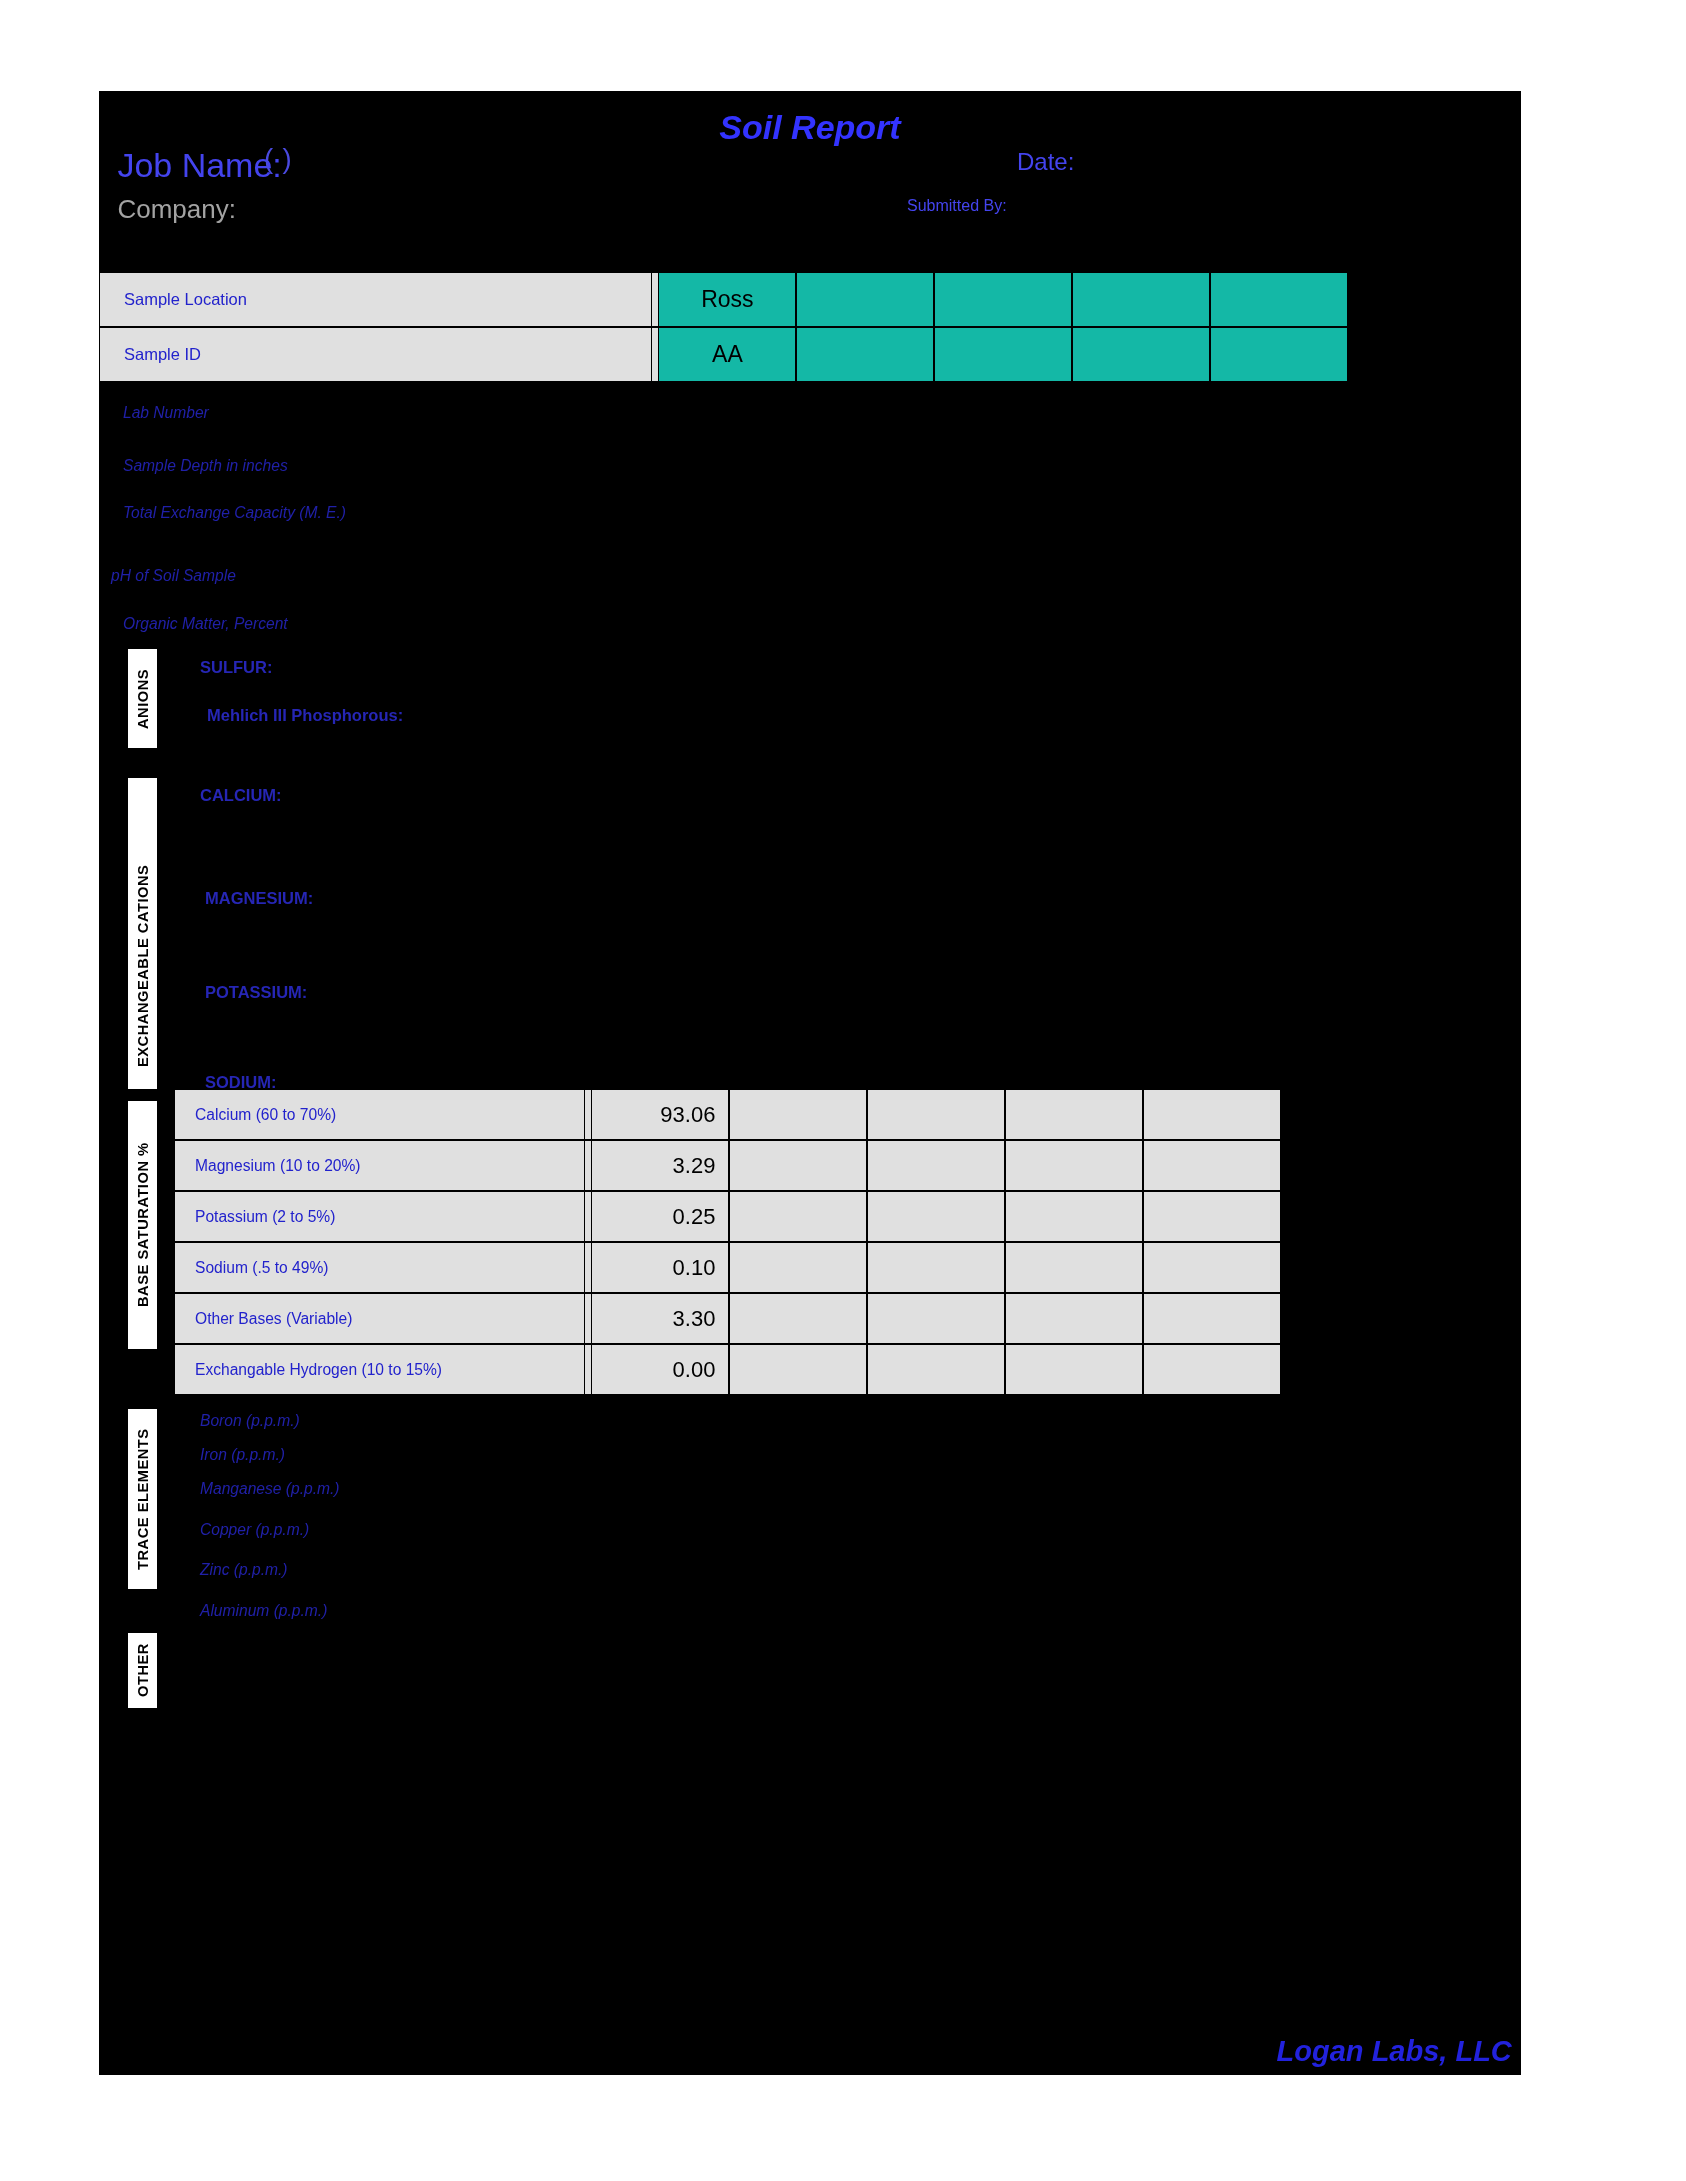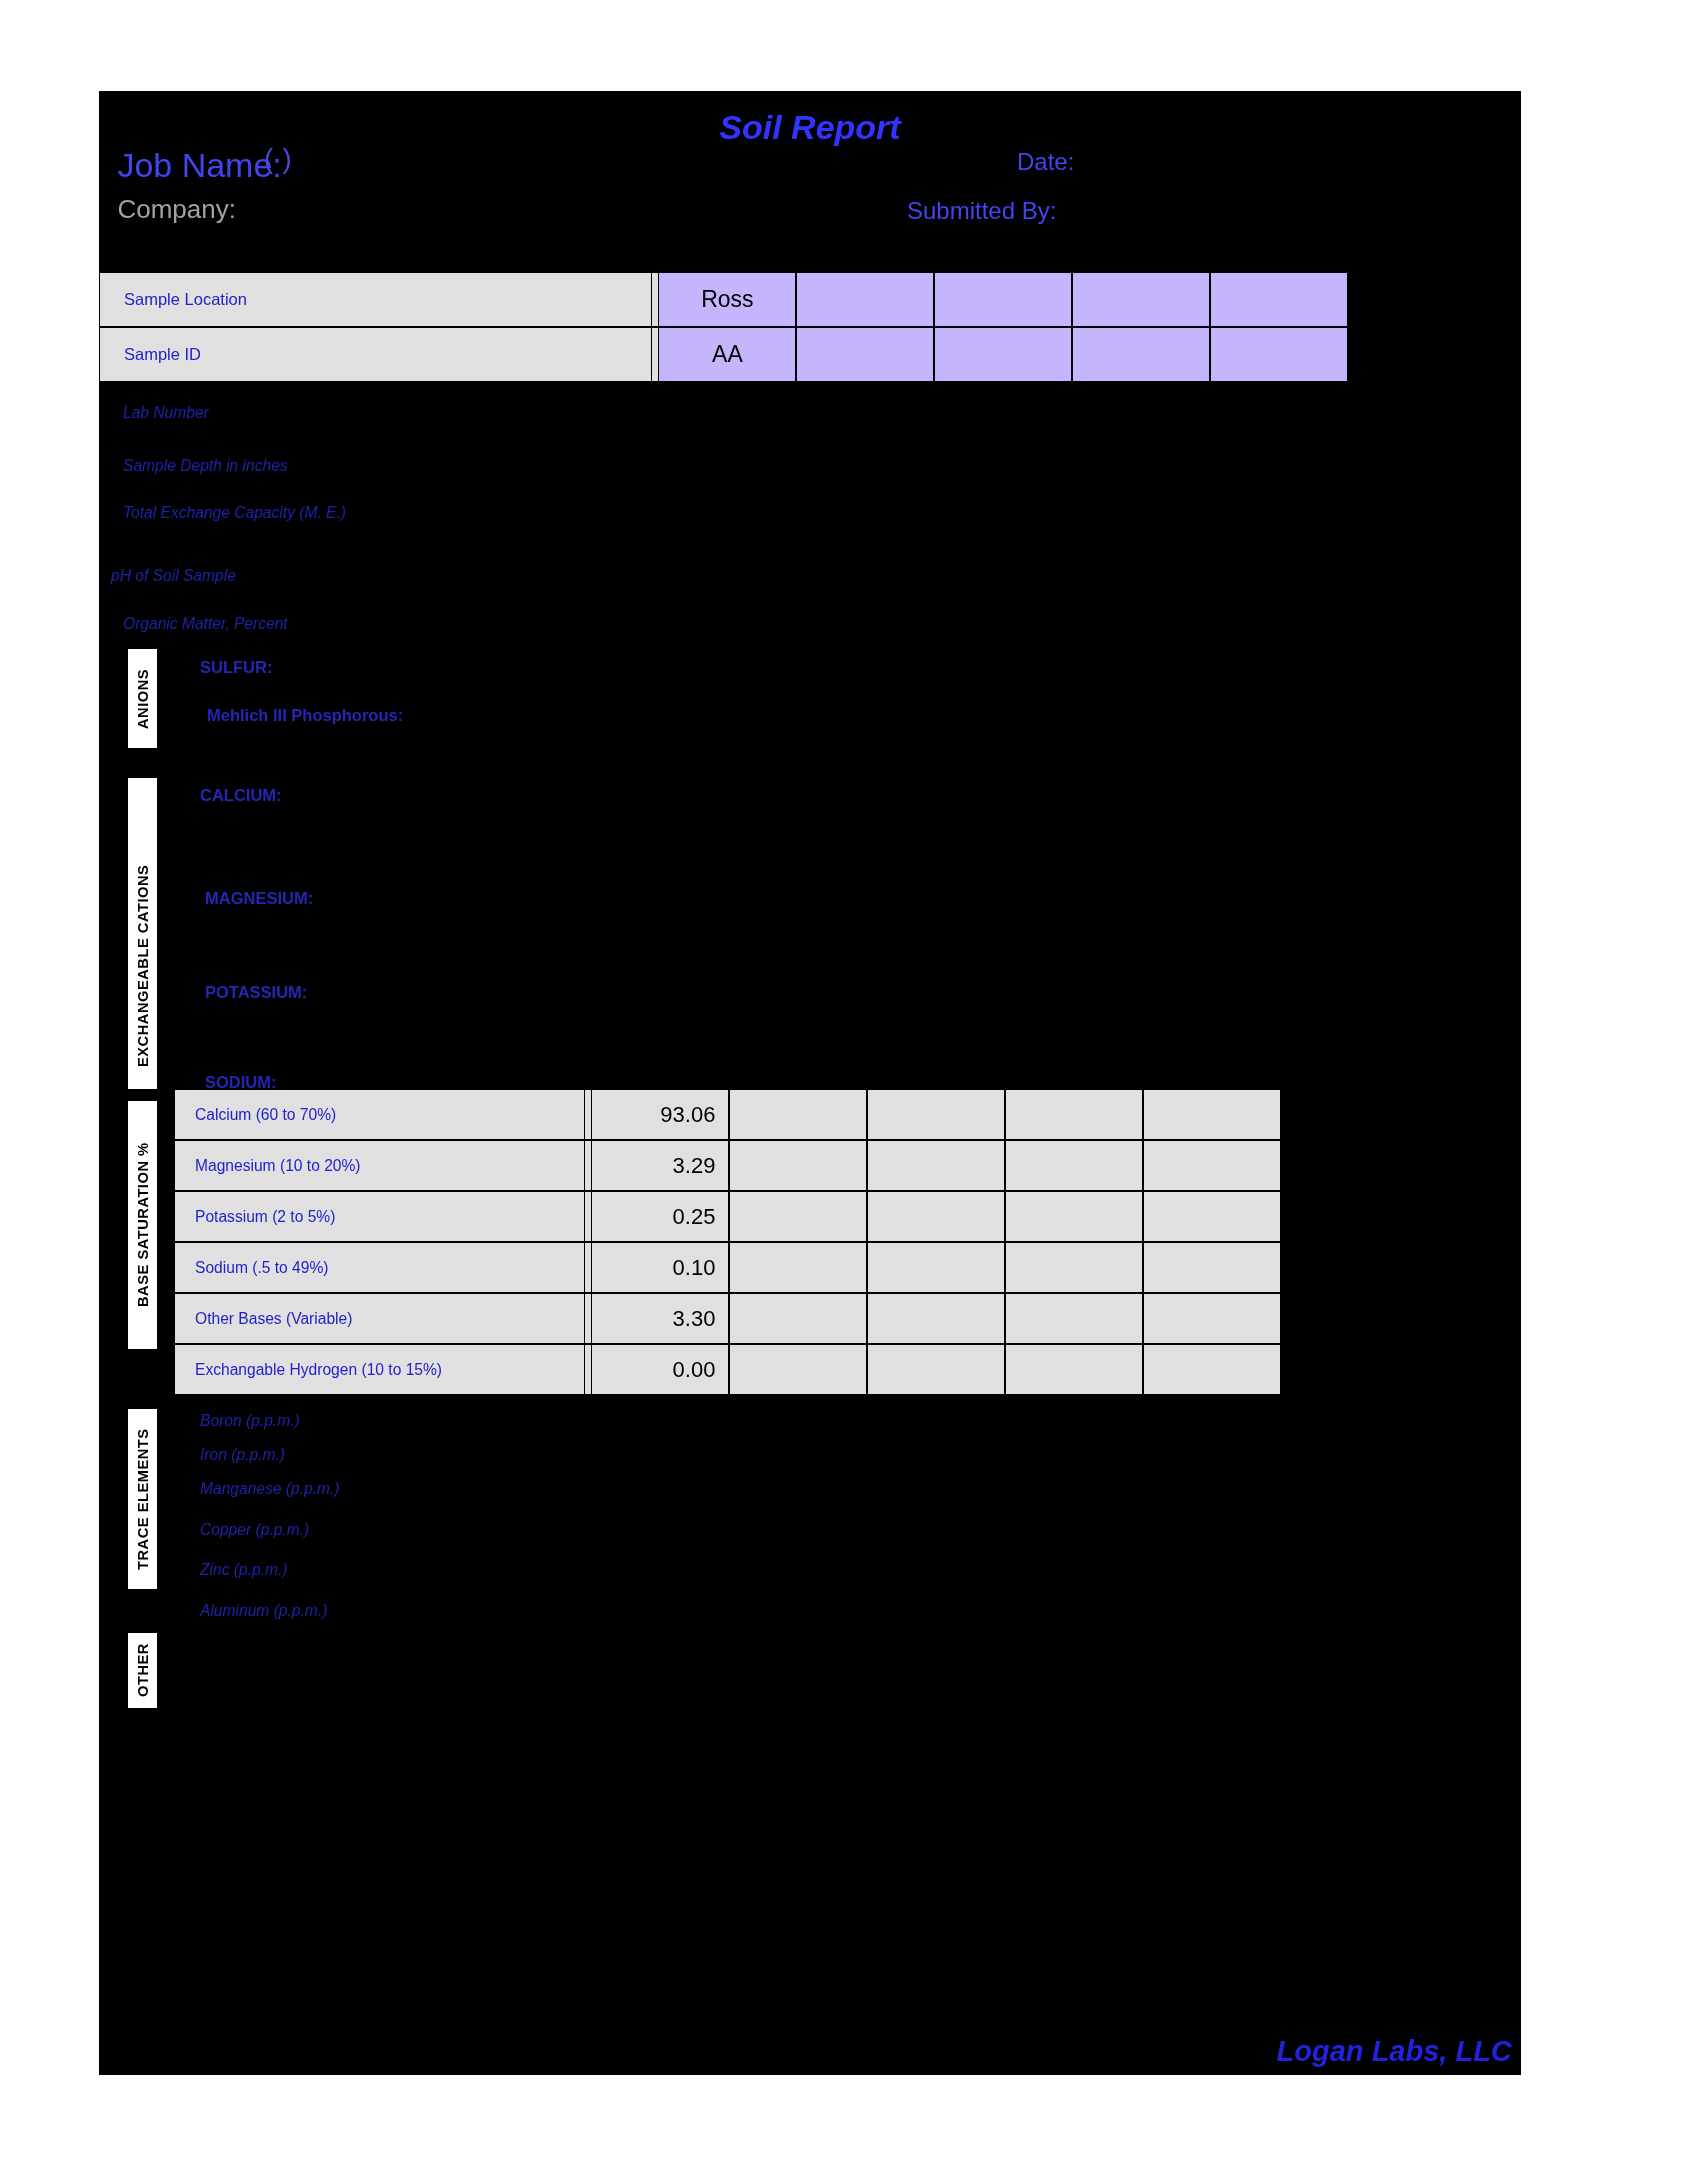--- a/index.html
+++ b/index.html
@@ -67,21 +67,21 @@
     left: 18.4px;
     top: 103px;
     color: #a3a3a3;
     font-size: 26px;
   }
   .submitted-label {
     position: absolute;
     left: 808px;
     top: 106px;
     color: #4444ee;
-    font-size: 24px;
+    font-size: 16px;
   }
 
   
   .id-table {
     position: relative;
     margin-top: 0;
   }
   .id-row {
     display: flex;
   }
@@ -101,21 +101,21 @@
     width: 6.4px;
     height: 55px;
     background: #e0e0e0;
     border-top: 0.9px solid #000;
     border-bottom: 0.9px solid #000;
     box-sizing: border-box;
   }
   .id-val {
     width: 138px;
     height: 55px;
-    background: #c4b5fd;
+    background: #14b8a6;
     border: 0.9px solid #000;
     display: flex;
     align-items: center;
     justify-content: center;
     font-size: 23px;
     color: #000;
     box-sizing: border-box;
   }
 
   

